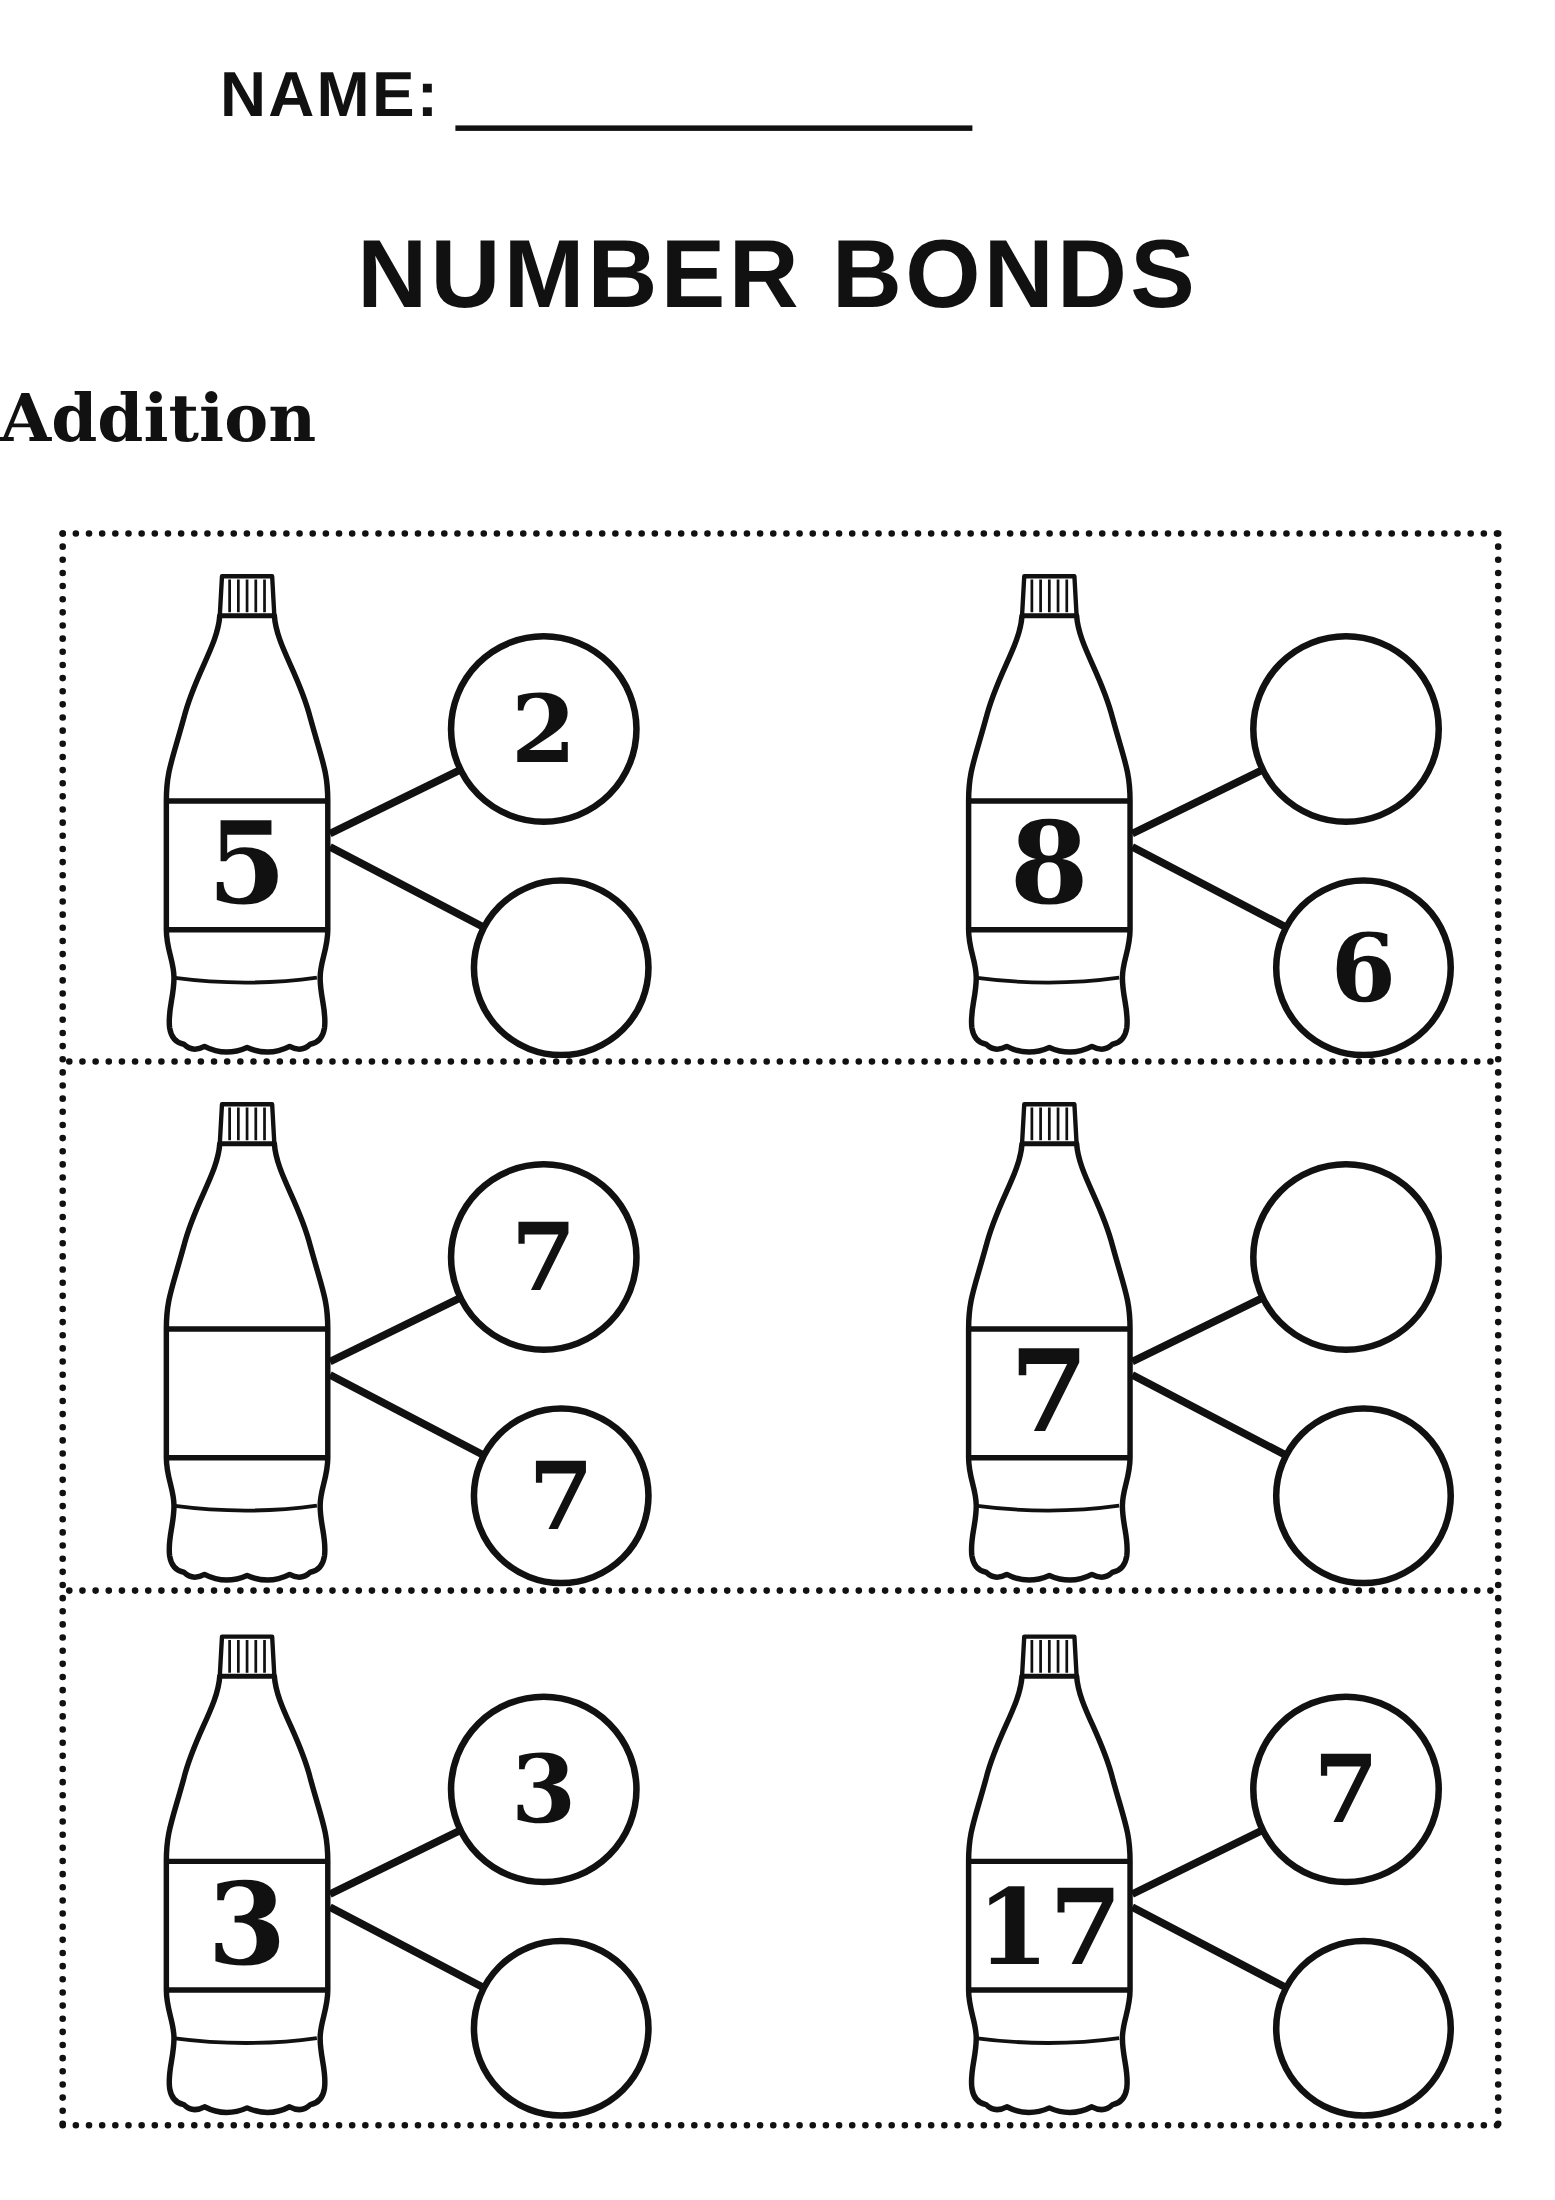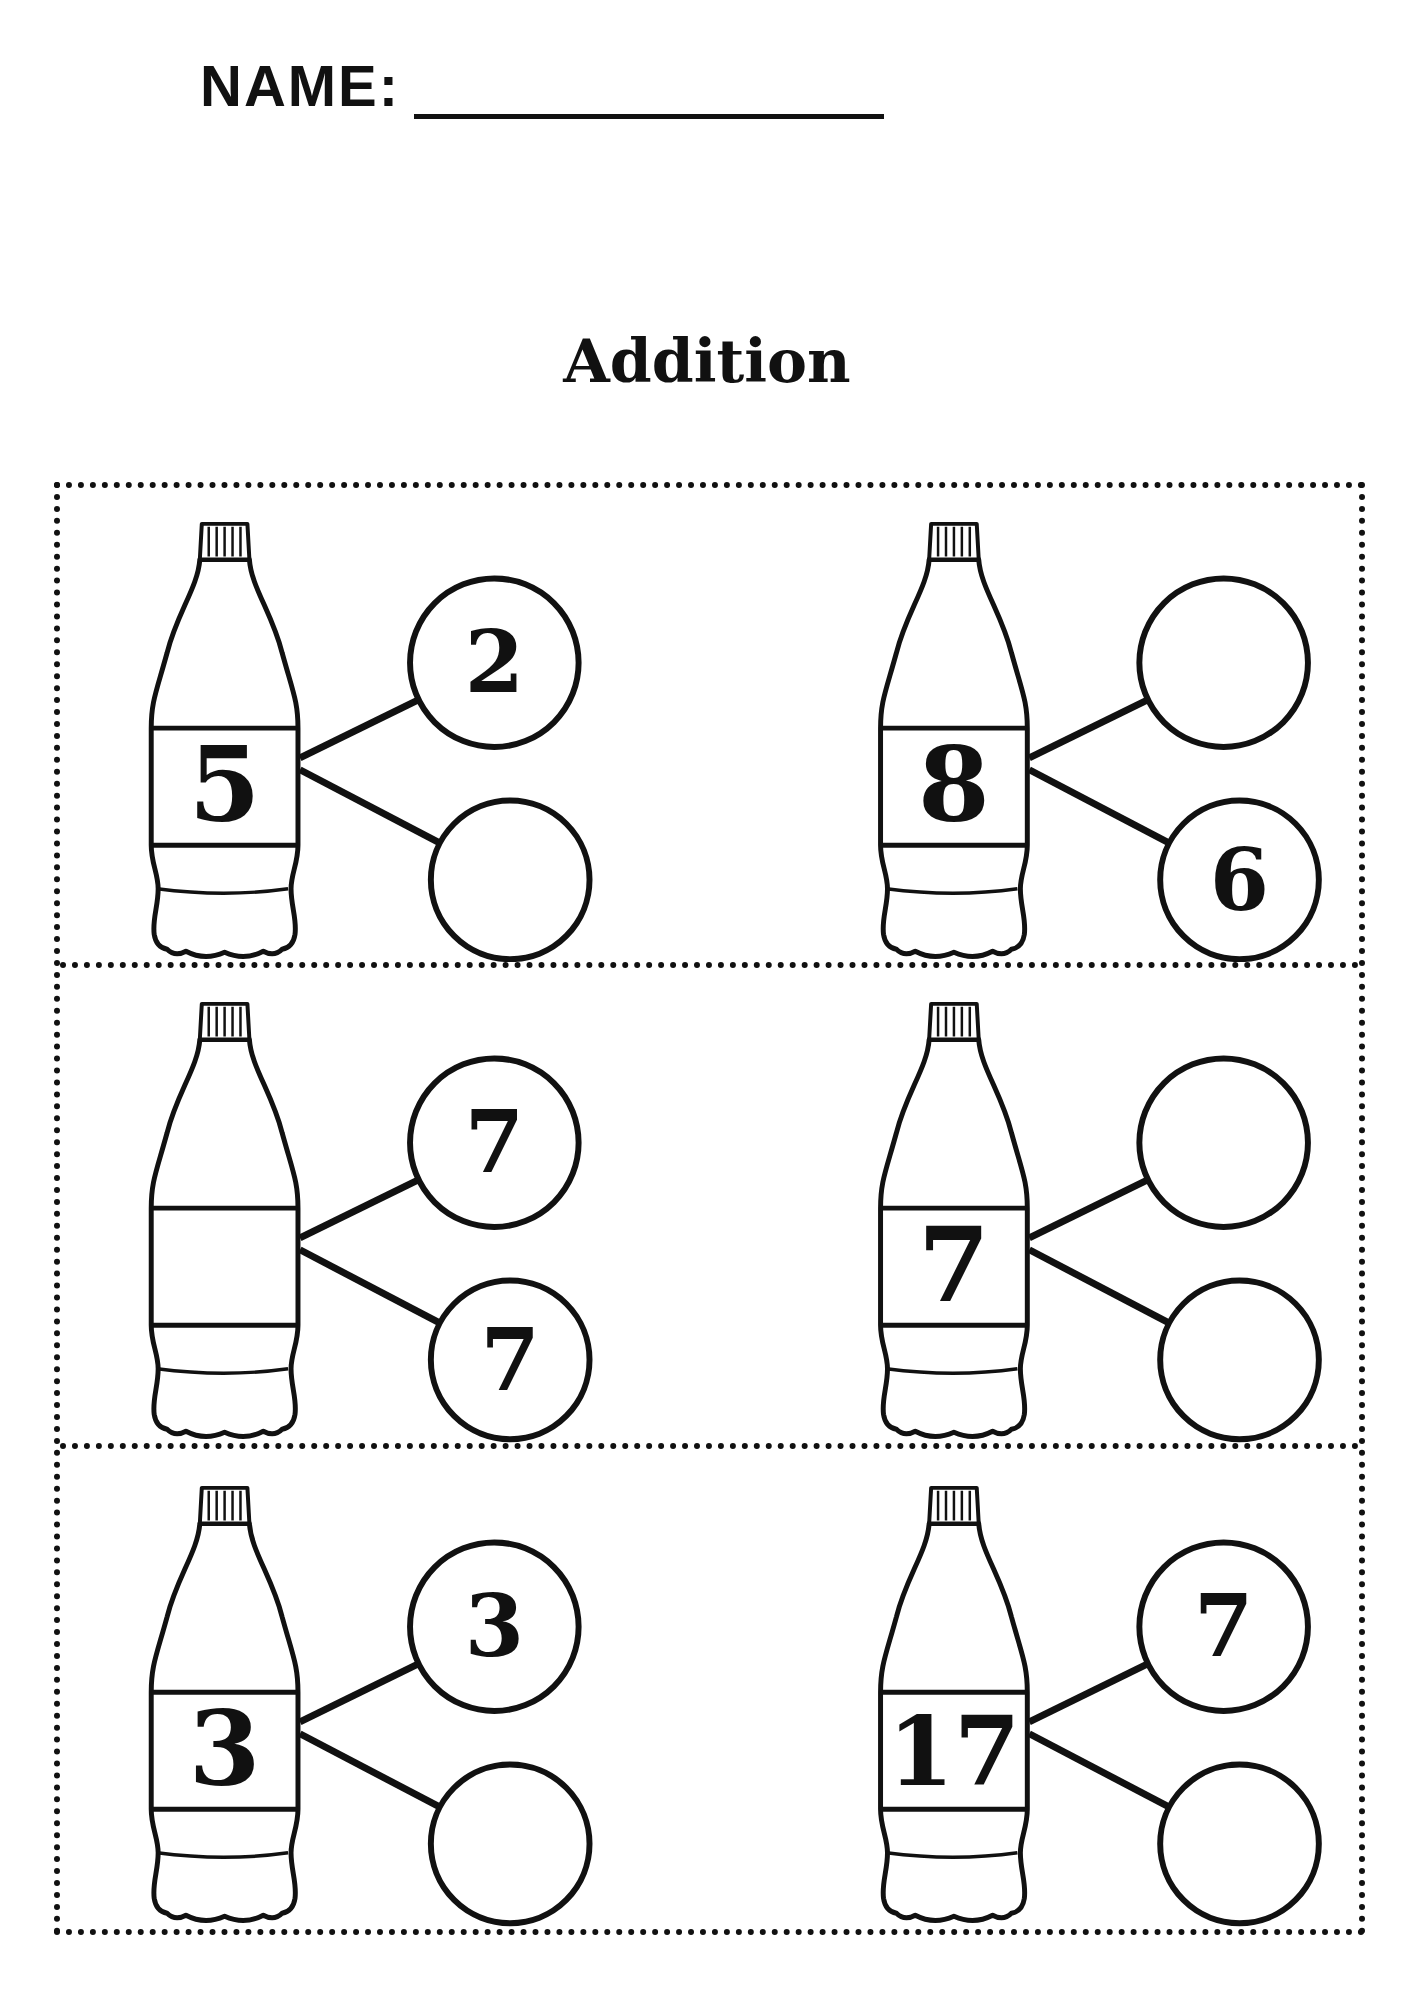--- a/index.html
+++ b/index.html
@@ -44,24 +44,23 @@
     top: 198px;
     left: 0;
     width: 100%;
     text-align: center;
     font-size: 88px;
     font-weight: 900;
     letter-spacing: 3px;
   }
   .subtitle {
     position: absolute;
-    top: 326px;
+    top: 346px;
     left: 0;
     width: 100%;
-    text-align: center;
     font-family: "DejaVu Serif", serif;
     font-size: 60px;
     font-weight: 700;
   }
 
   
   .worksheet-box {
     position: absolute;
     left: 54px;
     top: 482px;
@@ -113,20 +112,21 @@
     </g>
   </defs>
 </svg>
 
 <div class="page">
 
   <div class="name-row">
     <span class="name-label">NAME:</span><span class="name-line"></span>
   </div>
 
+  <div class="title">NUMBER BONDS</div>
   <div class="subtitle">Addition</div>
 
   <div class="worksheet-box">
 
     <div class="bond-row with-divider">
 
       <div class="bond-cell">
         <svg class="bond-svg" viewBox="0 0 655 478" preserveAspectRatio="xMidYMid meet">
           <g>
             <line x1="242" y1="272" x2="438" y2="176" stroke="#111111" stroke-width="7"></line>

